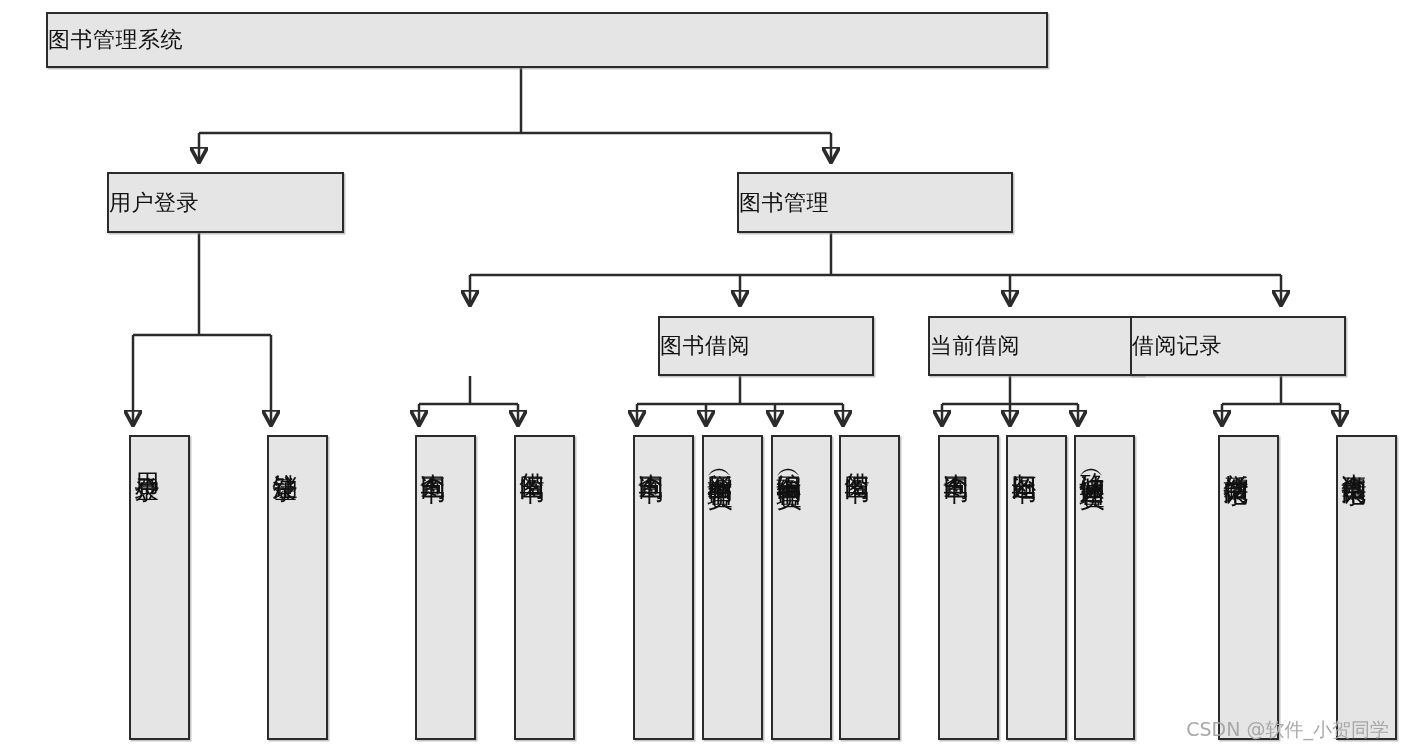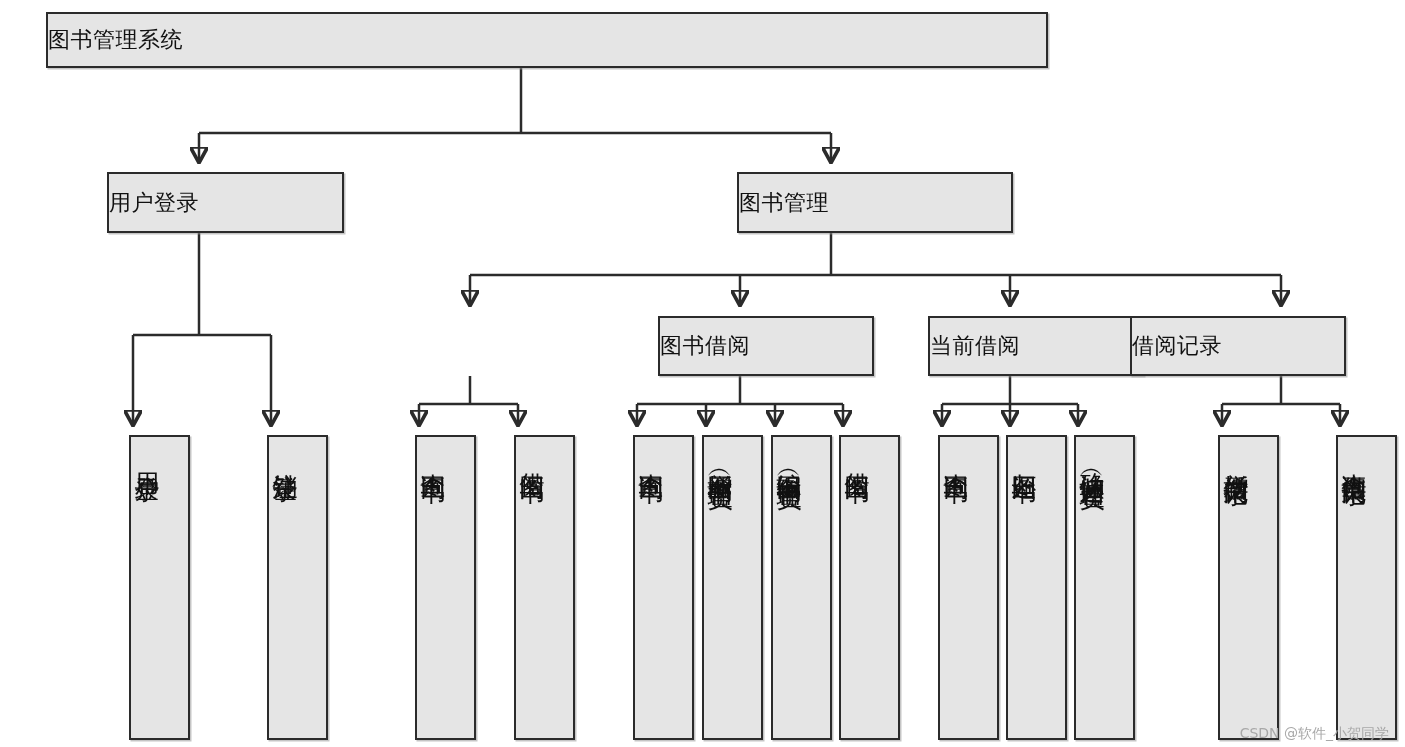--- a/index.html
+++ b/index.html
@@ -63,21 +63,21 @@
   }
   svg.links path, svg.links line {
     stroke: #2b2b2b;
     stroke-width: 2.5;
     fill: none;
   }
   .watermark {
     position: absolute;
     right: 16px;
     bottom: 4px;
-    font-size: 14px;
+    font-size: 19px;
     color: #a8a8a8;
     font-family: "DejaVu Sans", "Liberation Sans", sans-serif;
     white-space: nowrap;
   }
 </style>
 </head>
 <body>
 
 <div id="canvas">
 

